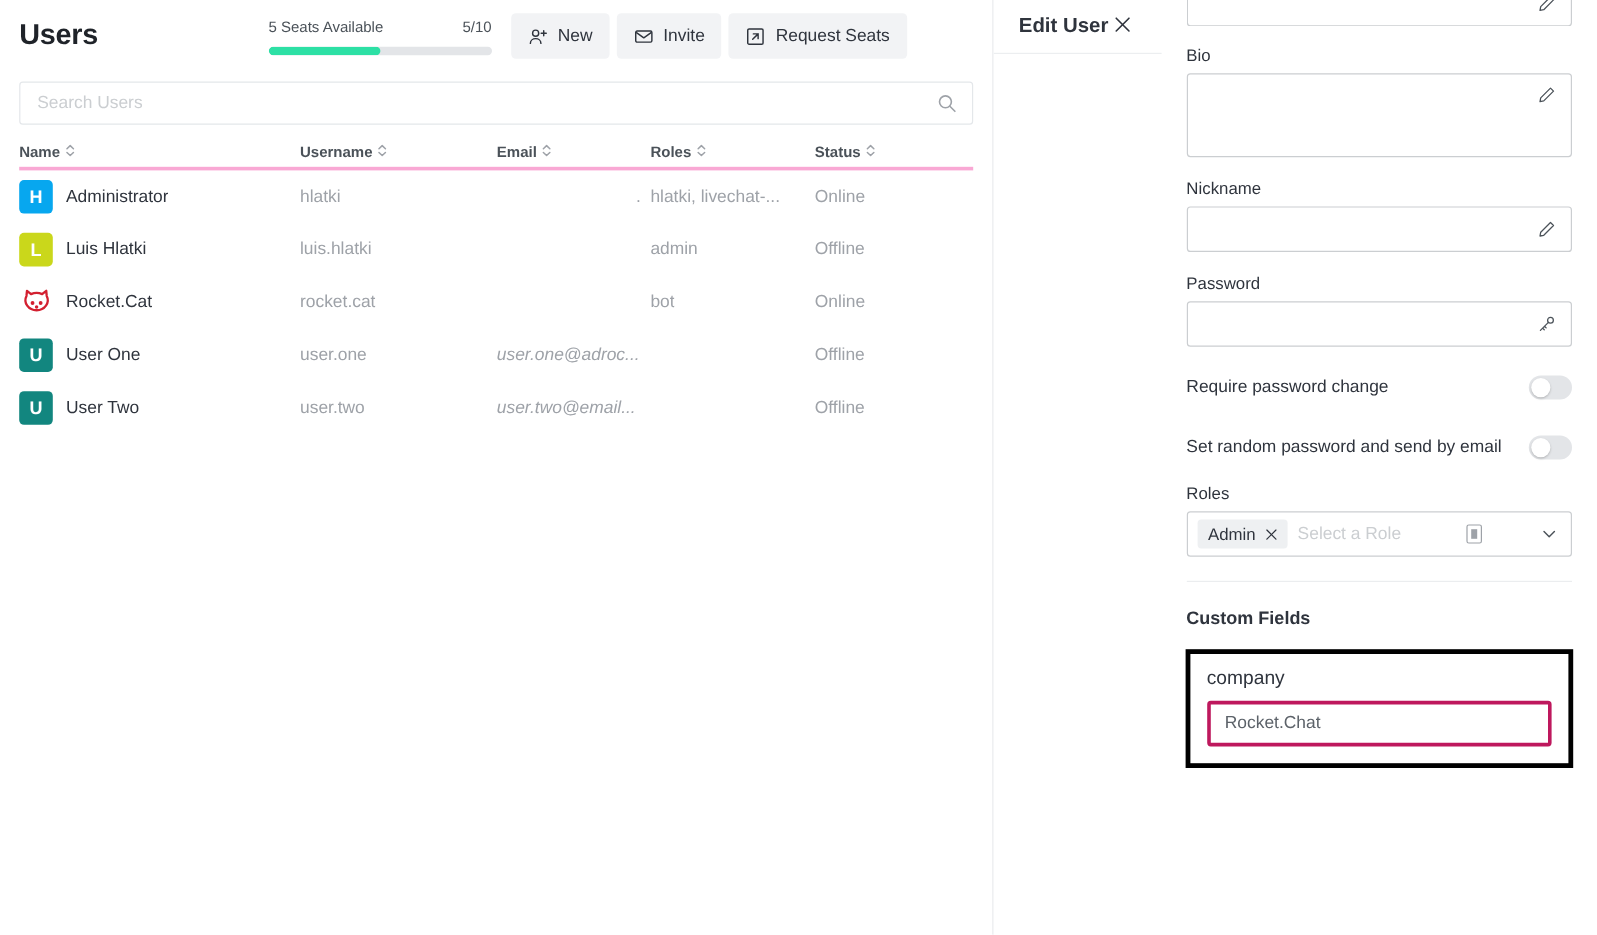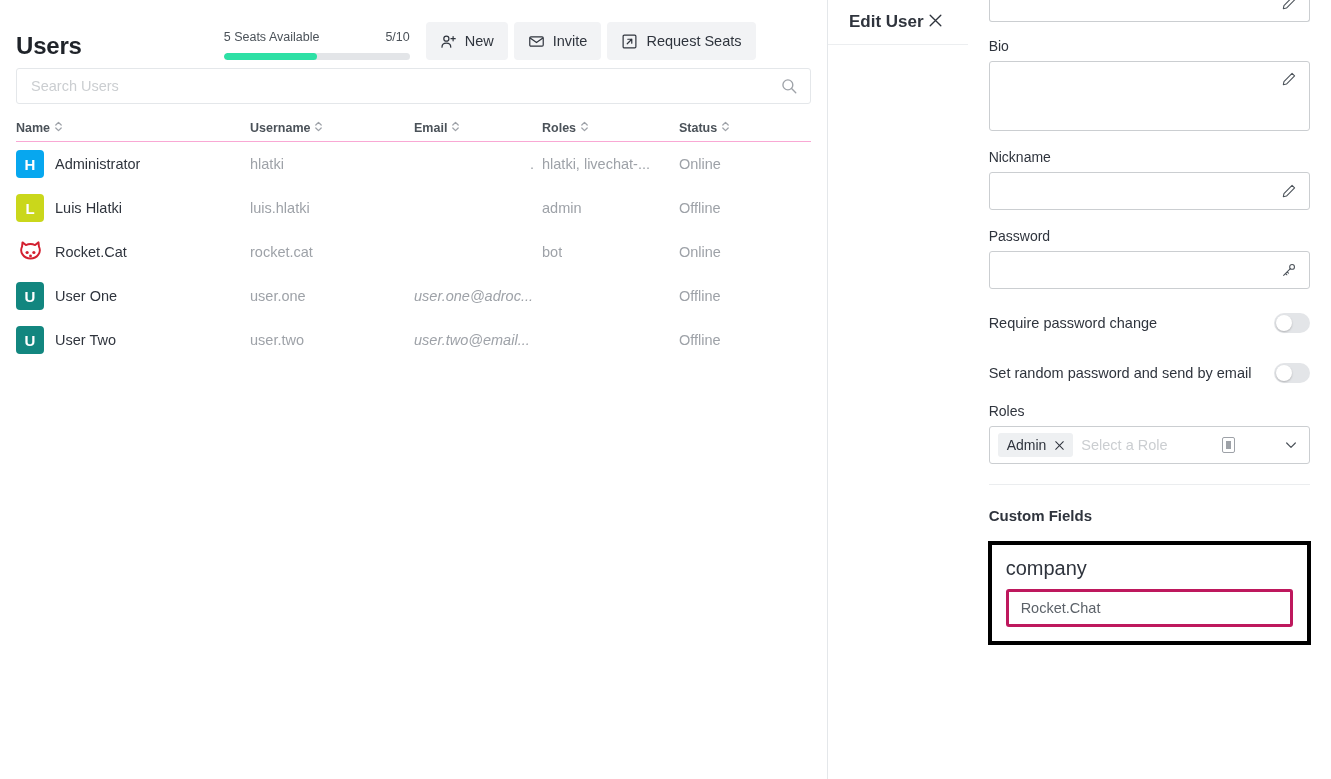--- a/index.html
+++ b/index.html
@@ -14,21 +14,21 @@
 
   
   .users-pane {
     width: 828px; height: 779px;
     background: #fff;
     border-right: 1px solid #e4e7ea;
     position: relative;
     overflow: hidden;
   }
   .users-header {
-    display: flex; align-items: flex-end;
+    display: flex; align-items: center;
     padding: 0 16px; height: 60px;
   }
   .page-title {
     font-size: 24px; font-weight: 700; color: #1f2329;
     letter-spacing: -0.2px;
     margin-right: 142px;
   }
   .seats-block { width: 186px; margin-right: 16px; padding-top: 2px; }
   .seats-row { display: flex; justify-content: space-between; align-items: baseline; }
   .seats-label { font-size: 12.5px; color: #4b5259; }
@@ -61,21 +61,21 @@
     background: transparent; padding: 0 14px;
     font-family: inherit; font-size: 14.5px; color: #2f343d;
   }
   .search-box input::placeholder { color: #cbced1; }
   .search-ico { padding-right: 12px; display: flex; align-items: center; }
 
   
   .tbl { width: 100%; padding: 0 16px; margin-top: 18px; }
   .tbl-head {
     display: flex; align-items: center;
-    height: 20px; border-bottom: 1px solid #f9a8d4; padding-bottom: 8px;
+    height: 20px; border-bottom: 3px solid #f9a8d4; padding-bottom: 8px;
   }
   .th {
     font-size: 12.5px; font-weight: 700; color: #4b5259;
     display: flex; align-items: center; gap: 4px;
   }
   .c-name     { width: 234px; }
   .c-username { width: 164px; }
   .c-email    { width: 128px; }
   .c-roles    { width: 137px; }
   .c-status   { width: 110px; }
@@ -170,21 +170,21 @@
   .chevron { display: flex; align-items: center; }
 
   .divider { height: 1px; background: #ebedef; margin: 20px 0 22px 0; }
   .section-title { font-size: 15px; font-weight: 700; color: #2f343d; margin-bottom: 17px; }
 
   .highlight-box {
     border: 4px solid #000; background: #fff;
     padding: 12px 14px 14px 14px;
     margin: 0 -1px;
   }
-  .cf-label { font-size: 20px; color: #2f343d; margin-bottom: 9px; }
+  .cf-label { font-size: 16px; color: #2f343d; margin-bottom: 9px; }
   .cf-input {
     border: 3px solid #be185d; border-radius: 3px; height: 38px;
     display: flex; align-items: center; padding: 0 12px;
     font-size: 14.5px; color: #5c6269;
   }
 </style>
 </head>
 <body>
 
 <div class="app">

